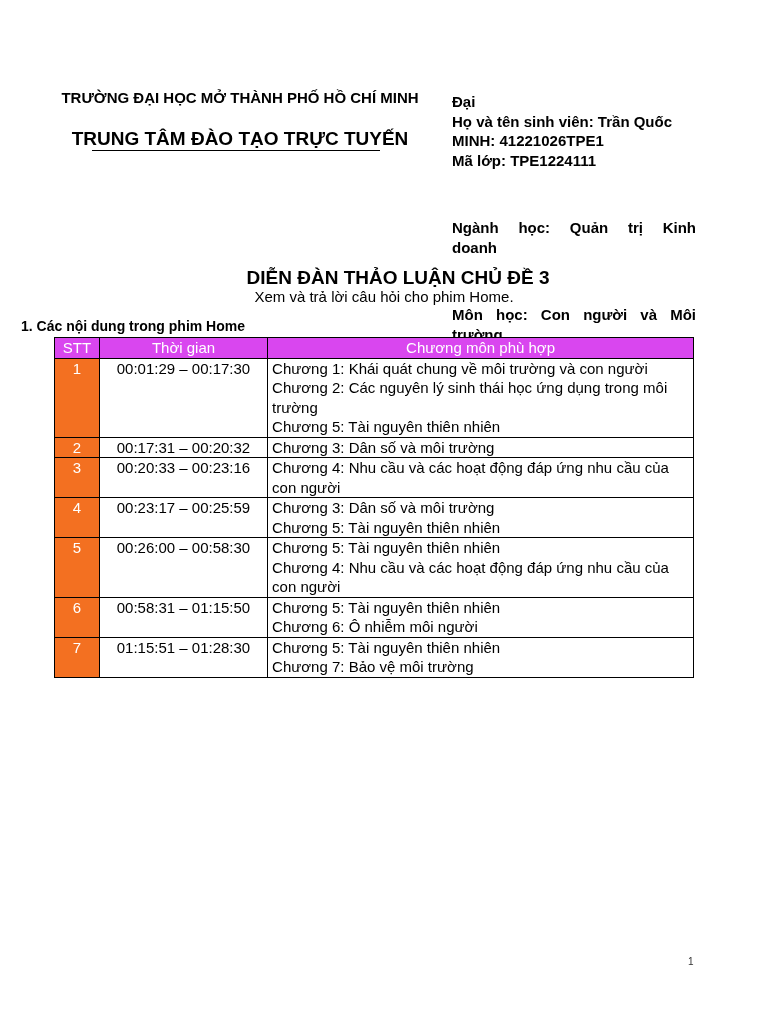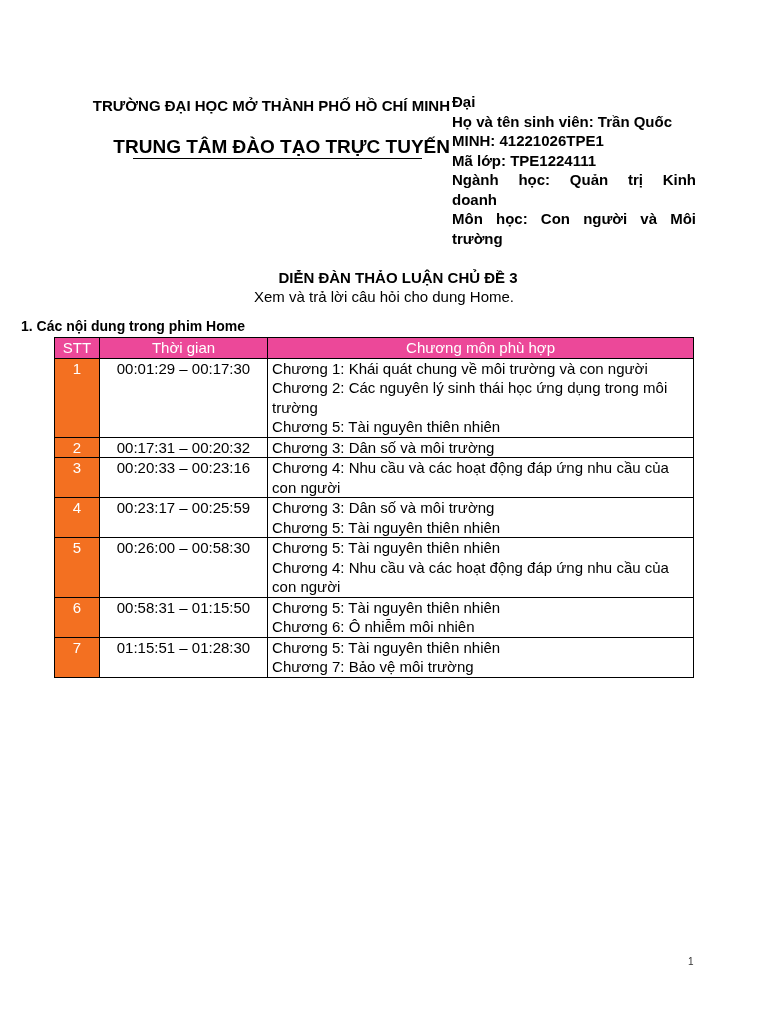--- a/index.html
+++ b/index.html
@@ -1,30 +1,30 @@
 <!DOCTYPE html>
 <html><head>
   <meta charset="utf-8">
   <style>
     html, body { margin: 0; padding: 0; background: #ffffff; }
     body { width: 768px; height: 1024px; position: relative; overflow: hidden;
            font-family: "Liberation Sans", sans-serif; color: #000; }
-    .header-left { position: absolute; left: 30px; top: 96px; width: 420px; text-align: right; }
+    .header-left { position: absolute; left: 30px; top: 88px; width: 420px; text-align: center; }
     .school { font-weight: bold; font-size: 15px; line-height: 20px; margin: 0; }
     .center { font-weight: bold; font-size: 19px; line-height: 20px; margin-top: 21px; position: relative; display: inline-block; }
     .center-underline { position: absolute; left: 20px; right: 28px; bottom: -2px; border-bottom: 1px solid #000; }
     .header-right { position: absolute; left: 452px; top: 92px; width: 244px; font-weight: bold; font-size: 15px; line-height: 19.5px; }
     .header-right .line { text-align: justify; }
-    .header-right .jline { text-align: justify; text-align-last: justify; }
+    .header-right .jline { text-align: justify; text-align-last: justify; margin-top: 48px; }
     .title-block { position: absolute; left: 0; width: 768px; top: 268px; text-align: center; }
-    .doc-title { font-weight: bold; font-size: 15px; line-height: 19px; padding-left: 28px; }
+    .doc-title { font-weight: bold; font-size: 19px; line-height: 19px; padding-left: 28px; }
     .doc-sub { font-size: 15px; line-height: 19px; }
     .section-heading { position: absolute; left: 21px; top: 317px; font-weight: bold; font-size: 14px; line-height: 19px; }
     table.content { position: absolute; left: 54px; top: 337px; width: 640px; border-collapse: collapse; font-size: 15px; line-height: 19.5px; }
-    table.content th { background: #ec4899; color: #ffffff; font-weight: normal; border: 1px solid #000; padding: 0 4px; height: 19px; margin-left: 24px; }
+    table.content th { background: #d946ef; color: #ffffff; font-weight: normal; border: 1px solid #000; padding: 0 4px; height: 19px; margin-left: 24px; }
     table.content td { border: 1px solid #000; padding: 0 4px; vertical-align: top; }
     td.stt { background: #f37021; color: #ffffff; text-align: center; width: 36px; }
     td.time { width: 160px; text-align: center; }
     td.chap { width: 420px; }
     .chap-line { display: block; }
     .page-number { position: absolute; left: 688px; top: 956px; font-size: 10px; color: #333; }
   </style>
 </head>
 <body>
 
@@ -42,21 +42,21 @@
   <div class="line">MINH: 41221026TPE1</div>
   <div class="line">Mã lớp: TPE1224111</div>
   <div class="jline">Ngành học: Quản trị Kinh</div>
   <div class="line">doanh</div>
   <div class="jline">Môn học: Con người và Môi</div>
   <div class="line">trường</div>
 </div>
 
 <div class="title-block">
   <div class="doc-title">DIỄN ĐÀN THẢO LUẬN CHỦ ĐỀ 3</div>
-  <div class="doc-sub">Xem và trả lời câu hỏi cho dung Home.</div>
+  <div class="doc-sub">Xem và trả lời câu hỏi cho phim Home.</div>
 </div>
 
 <div class="section-heading">1. Các nội dung trong phim Home</div>
 
 <table class="content">
   <thead>
     <tr>
       <th>STT</th>
       <th>Thời gian</th>
       <th>Chương môn phù hợp</th>
@@ -100,21 +100,21 @@
       <td class="chap">
         <span class="chap-line">Chương 5: Tài nguyên thiên nhiên</span>
         <span class="chap-line">Chương 4: Nhu cầu và các hoạt động đáp ứng nhu cầu của con người</span>
       </td>
     </tr>
     <tr>
       <td class="stt">6</td>
       <td class="time">00:58:31 – 01:15:50</td>
       <td class="chap">
         <span class="chap-line">Chương 5: Tài nguyên thiên nhiên</span>
-        <span class="chap-line">Chương 6: Ô nhiễm môi nhiên</span>
+        <span class="chap-line">Chương 6: Ô nhiễm môi người</span>
       </td>
     </tr>
     <tr>
       <td class="stt">7</td>
       <td class="time">01:15:51 – 01:28:30</td>
       <td class="chap">
         <span class="chap-line">Chương 5: Tài nguyên thiên nhiên</span>
         <span class="chap-line">Chương 7: Bảo vệ môi trường</span>
       </td>
     </tr>

